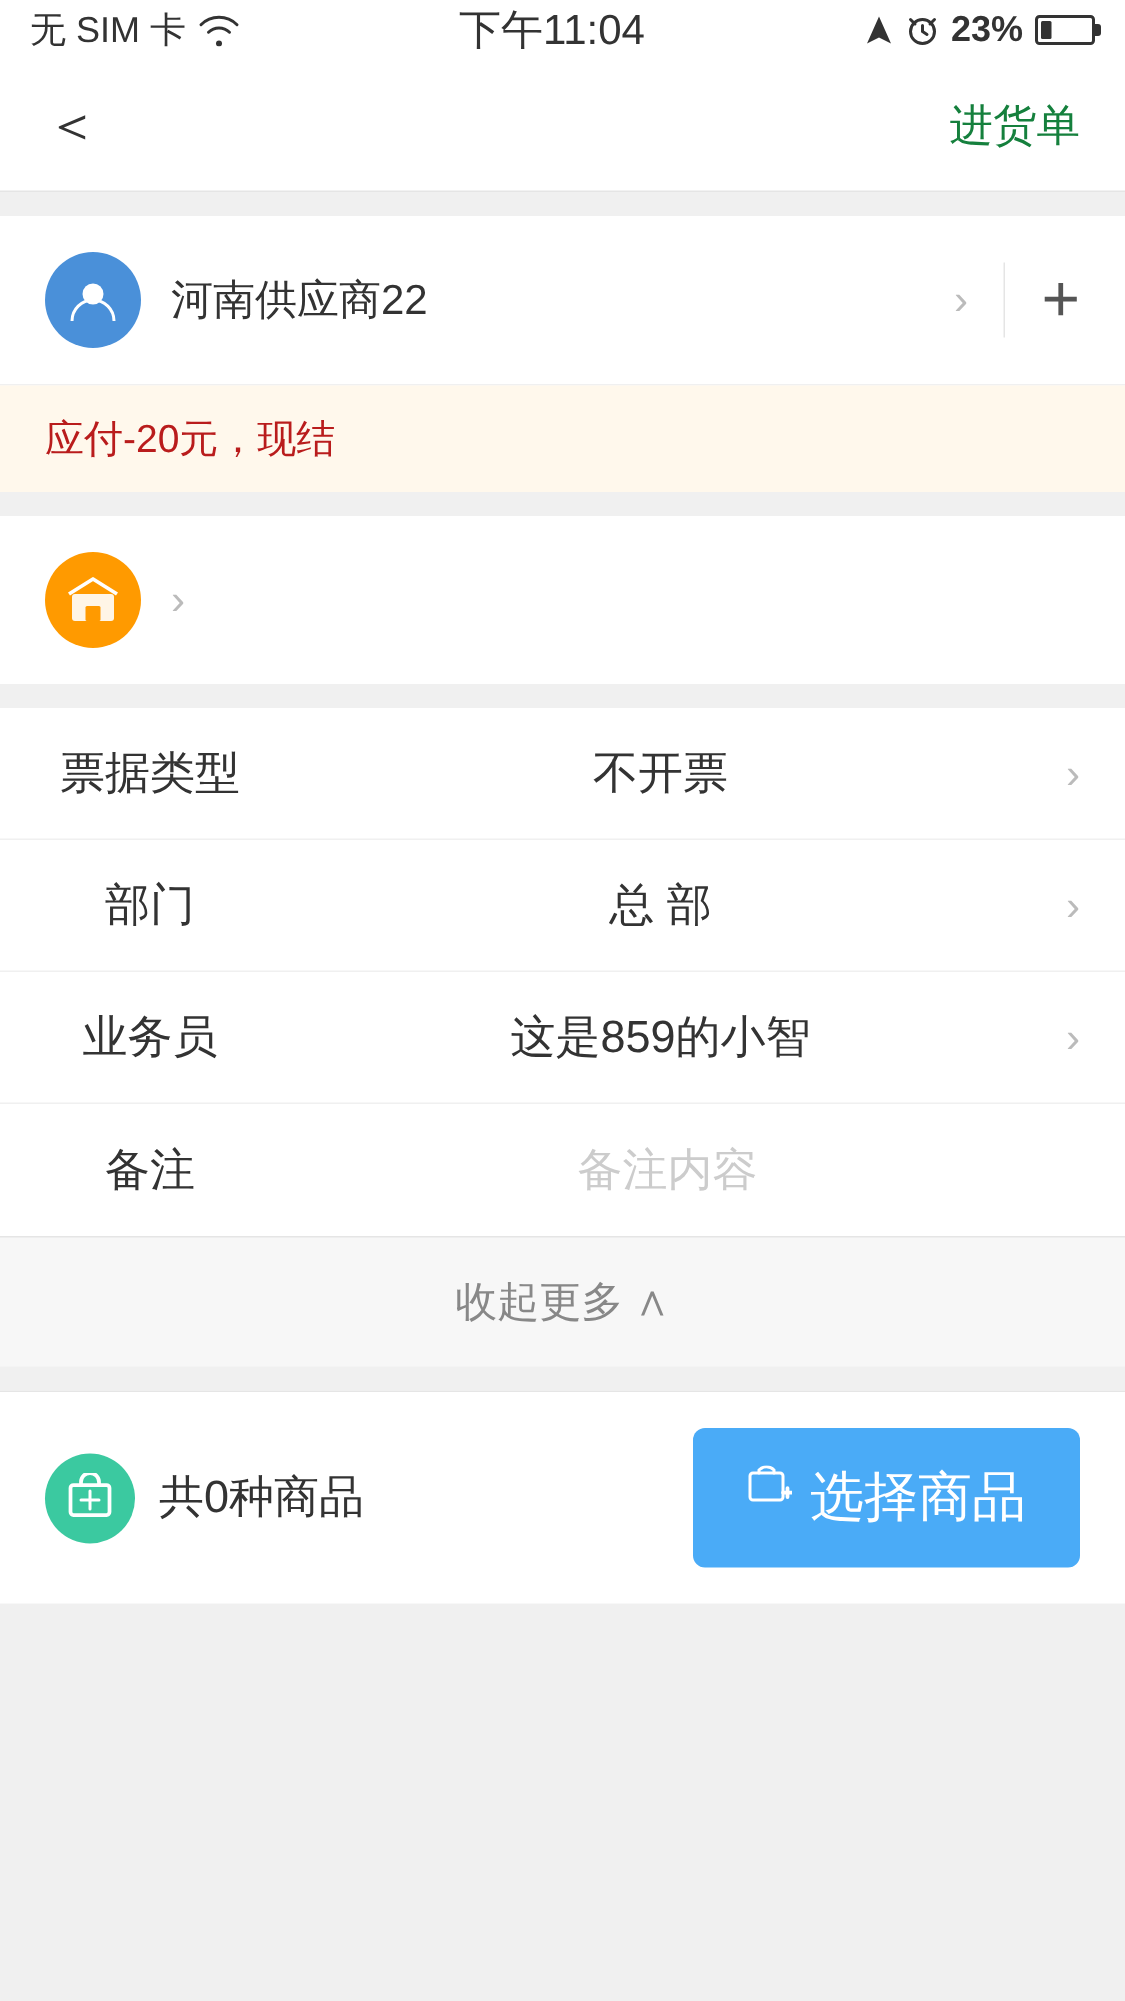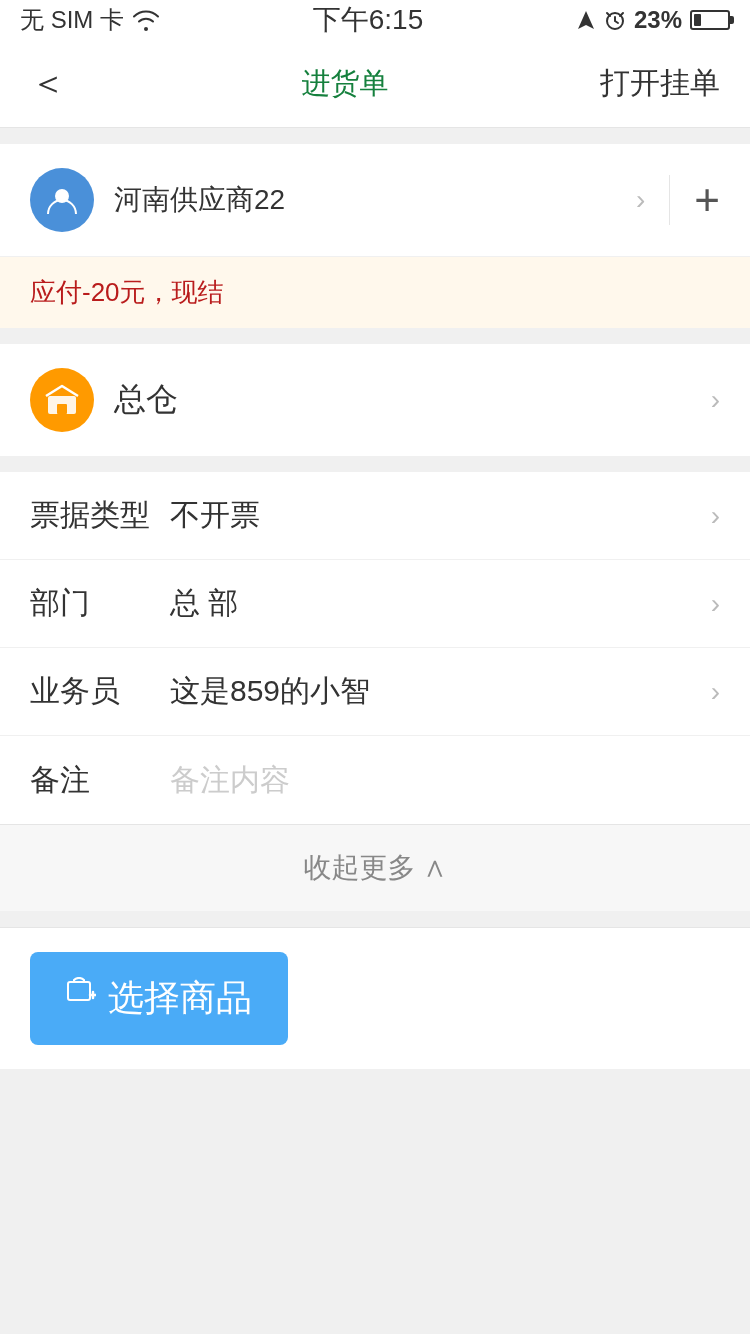--- a/index.html
+++ b/index.html
@@ -173,20 +173,21 @@
     .form-section {
       background: #fff;
       border-top: 16px solid #f0f0f0;
     }
     .form-row {
       display: flex;
       align-items: center;
       padding: 12px 30px;
       border-bottom: 1px solid #f0f0f0;
       min-height: 88px;
+      text-align: center;
     }
     .form-row:last-child {
       border-bottom: none;
     }
     .form-label {
       font-size: 30px;
       color: #333;
       width: 140px;
       flex-shrink: 0;
     }
@@ -262,41 +263,40 @@
 
 <div class="status-bar">
   <div class="status-left">
     <span>无 SIM 卡</span>
     <svg width="28" height="22" viewBox="0 0 28 22">
       <path d="M14 18a2 2 0 110 4 2 2 0 010-4z" fill="#333"></path>
       <path d="M7 12.5a10 10 0 0114 0" stroke="#333" stroke-width="2" fill="none" stroke-linecap="round"></path>
       <path d="M2 7.5a17 17 0 0124 0" stroke="#333" stroke-width="2" fill="none" stroke-linecap="round"></path>
     </svg>
   </div>
-  <div class="status-center">下午6:15</div>
+  <div class="status-center">下午11:04</div>
   <div class="status-right">
     <svg width="20" height="22" viewBox="0 0 20 22">
       <path d="M10 2L18 20L10 16L2 20Z" fill="#333"></path>
     </svg>
     <svg width="22" height="22" viewBox="0 0 22 22">
       <circle cx="11" cy="12" r="8" stroke="#333" stroke-width="2" fill="none"></circle>
       <path d="M11 8v4l3 2" stroke="#333" stroke-width="2" stroke-linecap="round" fill="none"></path>
       <path d="M3 4l3 3M19 4l-3 3" stroke="#333" stroke-width="2" stroke-linecap="round"></path>
     </svg>
     <span>23%</span>
     <div class="battery-icon">
       <div class="battery-fill"></div>
     </div>
   </div>
 </div>
 
 <div class="nav-bar">
   <span class="nav-back">＜</span>
   <span class="nav-title">进货单</span>
-  <span class="nav-action">打开挂单</span>
 </div>
 
 <div class="section-gap"></div>
 
 <div class="card">
   <div class="supplier-row">
     <div class="supplier-avatar">
       <svg viewBox="0 0 36 36" fill="none">
         <circle cx="18" cy="14" r="7" fill="#fff"></circle>
         <path d="M4 32c0-7.732 6.268-14 14-14s14 6.268 14 14" stroke="#fff" stroke-width="2" fill="none"></path>
@@ -314,21 +314,20 @@
 </div>
 
 <div class="warehouse-row">
   <div class="warehouse-icon">
     <svg viewBox="0 0 36 36" width="36" height="36" fill="none">
       <rect x="4" y="14" width="28" height="18" rx="2" fill="#fff" opacity="0.9"></rect>
       <path d="M2 14L18 4l16 10" stroke="#fff" stroke-width="2.5" fill="none" stroke-linejoin="round"></path>
       <rect x="13" y="22" width="10" height="10" rx="1" fill="#FF9A00"></rect>
     </svg>
   </div>
-  <span class="warehouse-name">总仓</span>
   <span class="form-chevron">›</span>
 </div>
 
 <div class="form-section">
 
   <div class="form-row">
     <span class="form-label">票据类型</span>
     <span class="form-value">不开票</span>
     <span class="form-chevron">›</span>
   </div>
@@ -347,20 +346,30 @@
 
   <div class="form-row">
     <span class="form-label">备注</span>
     <span class="form-value placeholder">备注内容</span>
   </div>
 </div>
 
 <div class="collapse-row">收起更多 ∧</div>
 
 <div class="bottom-bar">
+  <div class="product-count-area">
+    <div class="product-icon">
+      <svg viewBox="0 0 34 34" fill="none">
+        <rect x="4" y="8" width="26" height="20" rx="2" stroke="#fff" stroke-width="2.5" fill="none"></rect>
+        <path d="M11 8V6a6 6 0 0112 0v2" stroke="#fff" stroke-width="2.5" stroke-linecap="round" fill="none"></path>
+        <path d="M11 18h12M17 12v12" stroke="#fff" stroke-width="2" stroke-linecap="round"></path>
+      </svg>
+    </div>
+    <span class="product-count-text">共0种商品</span>
+  </div>
   <button class="select-product-btn">
     <span class="btn-icon">
       <svg viewBox="0 0 30 30" width="30" height="30" fill="none">
         <rect x="2" y="5" width="22" height="18" rx="2" stroke="#fff" stroke-width="2" fill="none"></rect>
         <path d="M8 5V3a7 7 0 0110 0v2" stroke="#fff" stroke-width="2" stroke-linecap="round" fill="none"></path>
         <path d="M24 18h6M27 15v6" stroke="#fff" stroke-width="2.5" stroke-linecap="round"></path>
       </svg>
     </span>
     <span>选择商品</span>
   </button>

